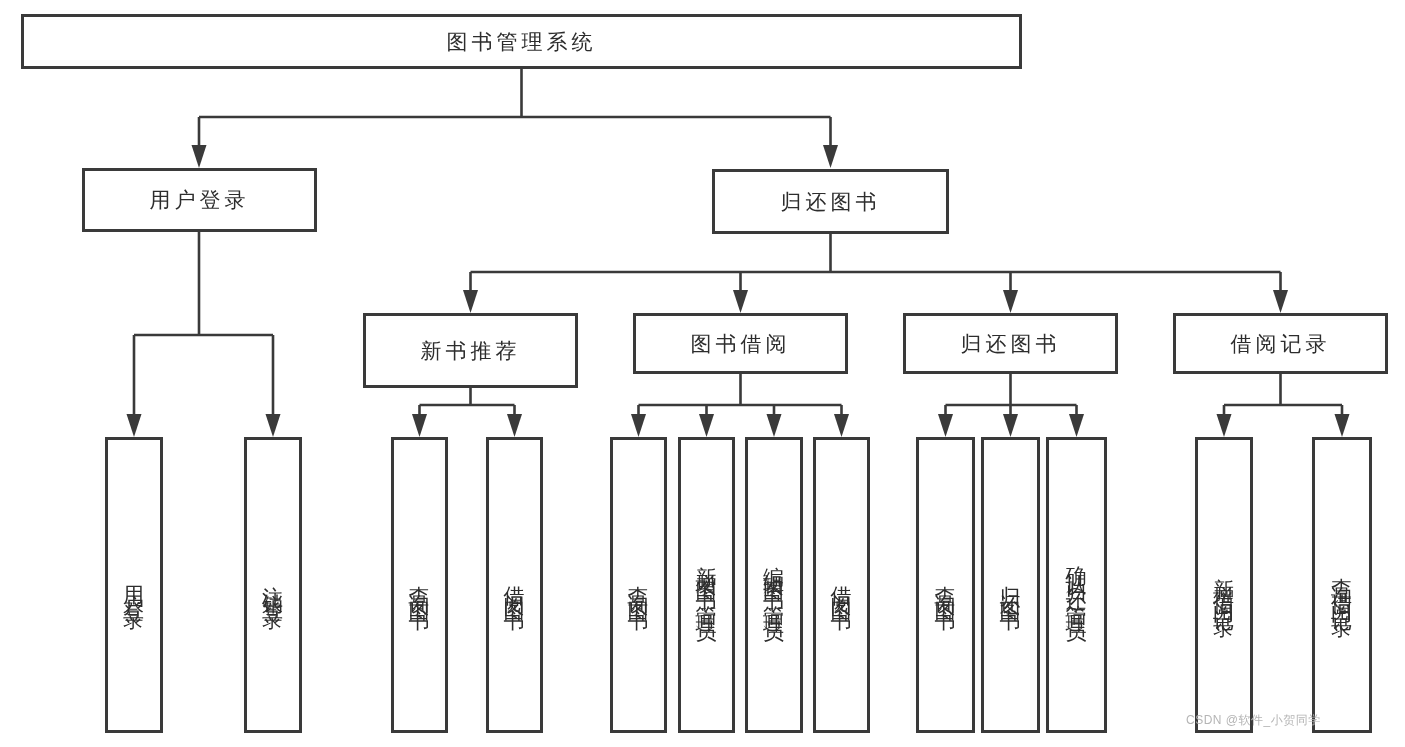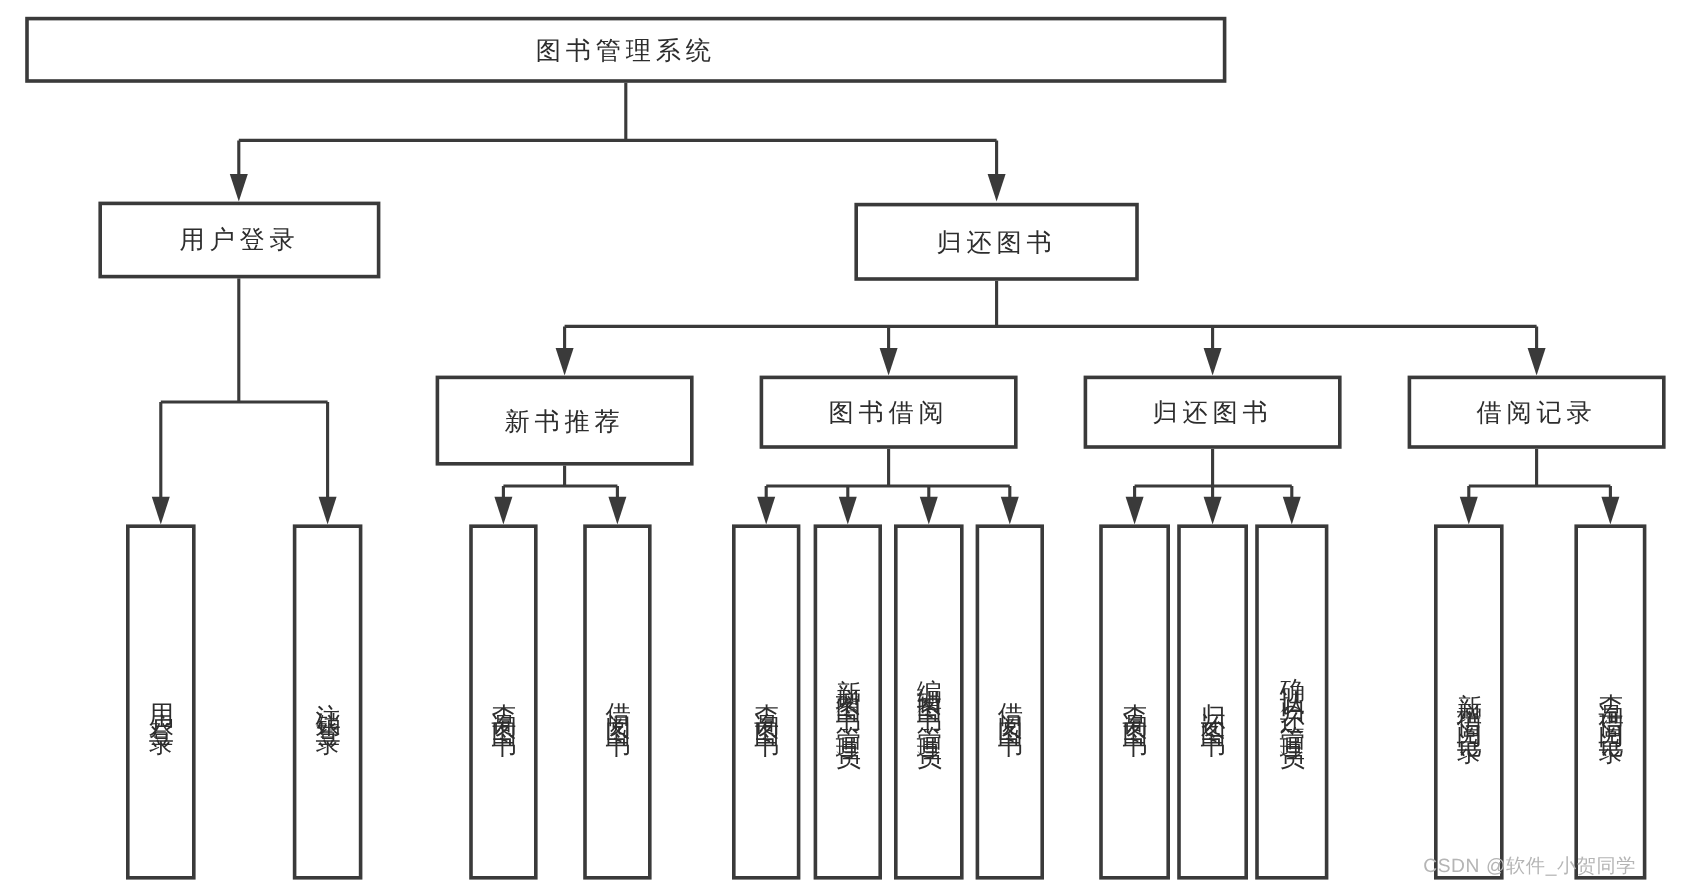--- a/index.html
+++ b/index.html
@@ -37,21 +37,21 @@
   .vnode span{
     writing-mode:vertical-rl;
     text-orientation:upright;
     font-size:21px;letter-spacing:8px;font-weight:500;
     line-height:1;
     color:var(--text);
     white-space:nowrap;
   }
   .watermark{
     position:absolute;left:1186px;top:712px;z-index:9;
-    font-size:16px;color:var(--watermark);
+    font-size:12px;color:var(--watermark);
     letter-spacing:0.5px;white-space:nowrap;
     font-weight:500;
   }
 </style>
 </head>
 <body>
 
 <div class="canvas">
 
   <svg class="wires" width="1405" height="747" viewBox="0 0 1405 747">

